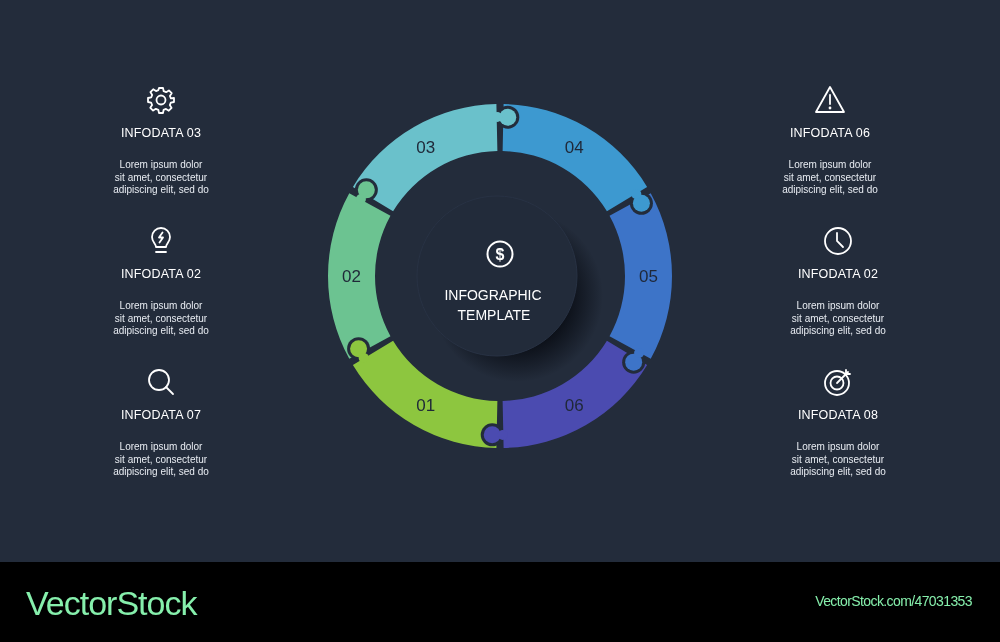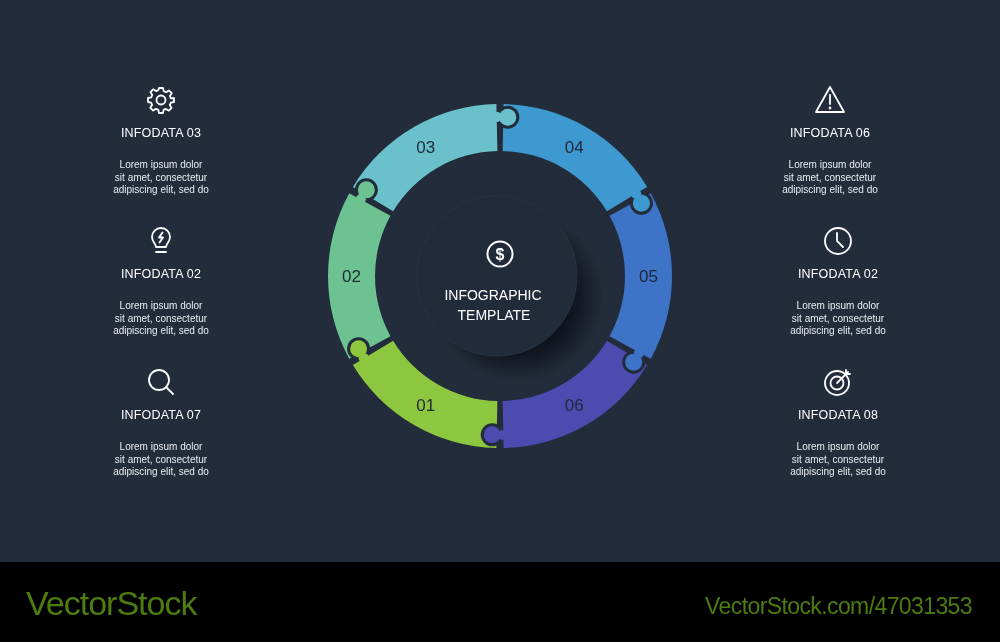--- a/index.html
+++ b/index.html
@@ -3,23 +3,23 @@
 <meta charset="utf-8">
 <style>
   html,body{margin:0;padding:0;}
   body{width:1000px;height:642px;background:#232c3b;position:relative;overflow:hidden;font-family:"Liberation Sans",sans-serif;}
   .stage{position:absolute;left:0;top:0;width:1000px;height:562px;background:#232c3b;}
   .info{position:absolute;width:180px;text-align:center;color:#ffffff;}
   .info .icon{display:block;margin:0 auto;width:32px;height:32px;}
   .info .title{font-size:12.5px;letter-spacing:0.2px;margin-top:10px;line-height:14px;}
   .info .desc{font-size:10px;line-height:12.5px;margin-top:19px;color:#e8ecf2;}
   .ring{position:absolute;left:0;top:0;}
-  .footer{position:absolute;left:0;top:562px;width:1000px;height:80px;background:#000;color:#4d7c0f;}
+  .footer{position:absolute;left:0;top:562px;width:1000px;height:80px;background:#000;color:#86efac;}
   .footer .brand{position:absolute;left:26px;top:22px;font-size:34px;letter-spacing:-1px;font-family:"Liberation Sans",sans-serif;}
-  .footer .ref{position:absolute;right:28px;top:31px;font-size:23px;letter-spacing:-0.6px;font-family:"Liberation Sans",sans-serif;}
+  .footer .ref{position:absolute;right:28px;top:31px;font-size:14px;letter-spacing:-0.6px;font-family:"Liberation Sans",sans-serif;}
 </style>
 </head>
 <body>
 
 <div class="stage">
 
   <svg class="ring" width="1000" height="562" viewBox="0 0 1000 562">
     <defs>
       <radialGradient id="shadowGrad" cx="0.5" cy="0.5" r="0.5">
         <stop offset="0.6" stop-color="#0b0f17" stop-opacity="0.95"></stop>

